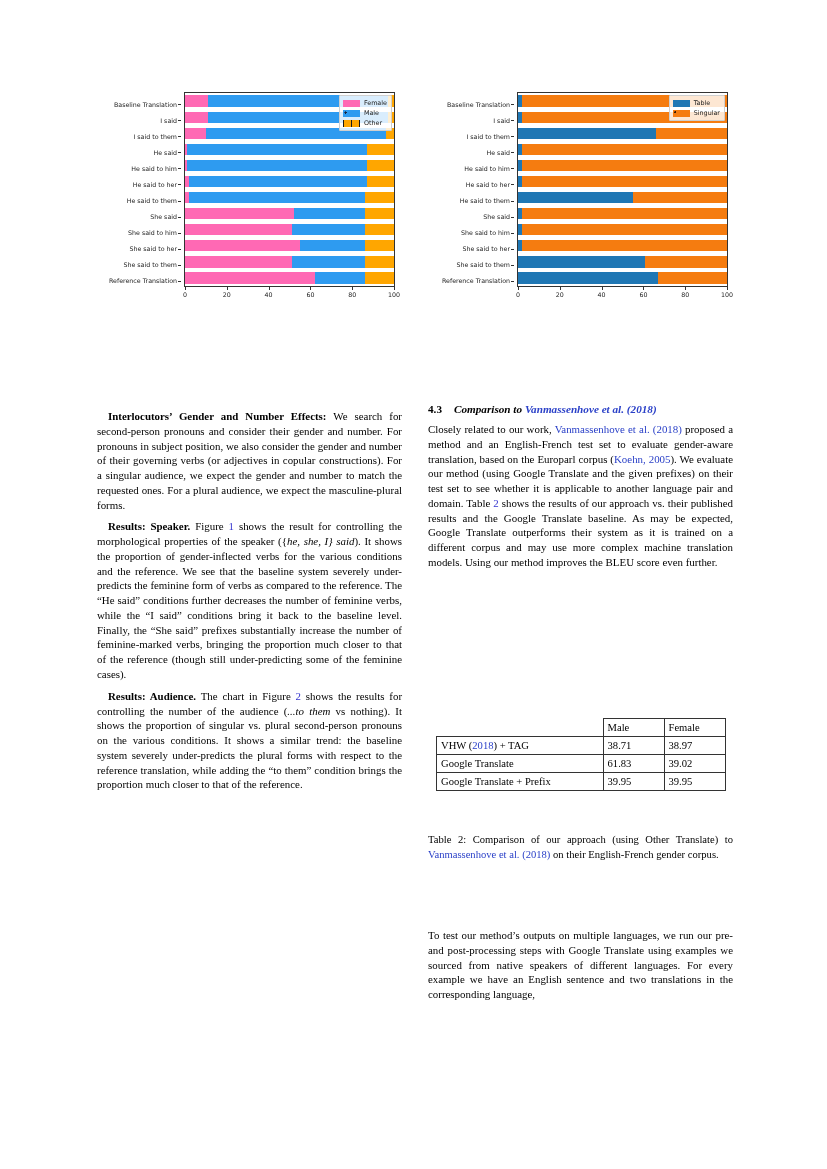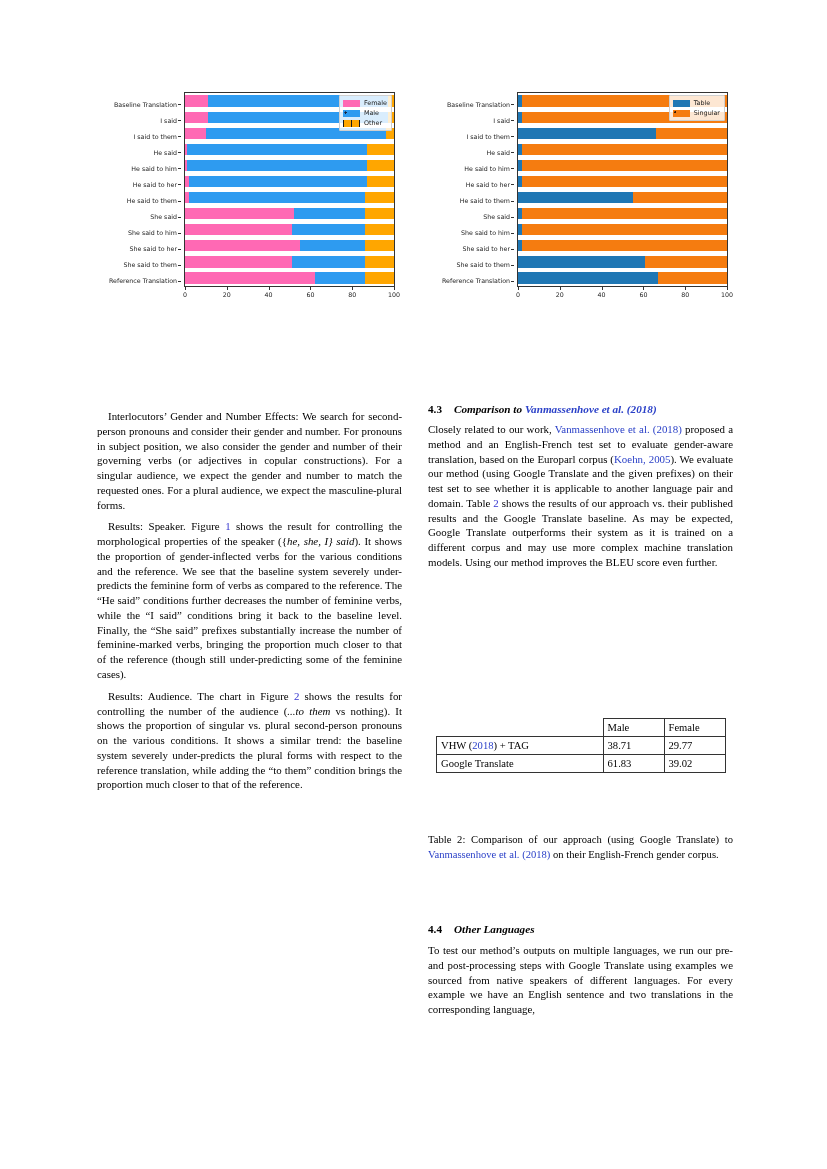--- a/index.html
+++ b/index.html
@@ -63,21 +63,21 @@
 
   
   .col{position:absolute;width:305px;font-size:10.9px;line-height:1.355;
        text-align:justify;}
   .col-left{left:97px;top:402px;}
   .col-right{left:428px;top:402px;}
 
   p{margin:0 0 0 0;text-indent:0;}
   p.indent{text-indent:11px;}
   p.sp{margin-top:7px;}
-  .bold{font-weight:normal;}
+  .bold{font-weight:bold;}
   .it{font-style:italic;}
   .cite{color:#2b41c8;}
   .lnk{color:#3535cf;}
 
   h3.sec{font-size:11.2px;font-weight:bold;margin:0 0 5px 0;line-height:1.35;}
   h3.sec .num{display:inline-block;width:26px;}
   h3.sec .hang{display:inline-block;width:279px;vertical-align:top;font-style:italic;}
 
   
   .tblwrap{position:absolute;left:436px;top:718px;width:290px;}
@@ -342,31 +342,35 @@
     <table class="t2">
       <tbody id="t2-body">
           <tr>
             <td class="lbl blank" style="border-left: none; border-top: none;"></td>
             <td class="hd num">Male</td>
             <td class="hd num">Female</td>
           </tr>
           <tr>
             <td class="lbl"><span>VHW (</span><span class="cite">2018</span><span>) + TAG</span></td>
             <td class="num">38.71</td>
-            <td class="num">29.77</td>
+            <td class="num">38.97</td>
           </tr>
           <tr>
             <td class="lbl"><span>Google Translate</span></td>
             <td class="num">61.83</td>
             <td class="num">39.02</td>
           </tr>
+          <tr>
+            <td class="lbl"><span>Google Translate + Prefix</span></td>
+            <td class="num">39.95</td>
+            <td class="num">39.95</td>
+          </tr>
         </tbody>
     </table>
   </div>
 
-  <div class="caption" style="left:428px;top:833px;width:305px;"><span>Table 2: Comparison of our approach (using Google Translate) to </span><span class="cite">Vanmassenhove et al. (2018)</span><span> on their English-French gender corpus.</span></div>
+  <div class="caption" style="left:428px;top:833px;width:305px;"><span>Table 2: Comparison of our approach (using Other Translate) to </span><span class="cite">Vanmassenhove et al. (2018)</span><span> on their English-French gender corpus.</span></div>
 
   <div class="col col-right" style="top:922px;">
-    <h3 class="sec"><span class="num">4.4</span><span class="hang">Other Languages</span></h3>
     <p style="margin-top:6px;">To test our method’s outputs on multiple languages, we run our pre-and post-processing steps with Google Translate using examples we sourced from native speakers of different languages. For every example we have an English sentence and two translations in the corresponding language,</p>
   </div>
 
 </div>
 
 </body></html>

